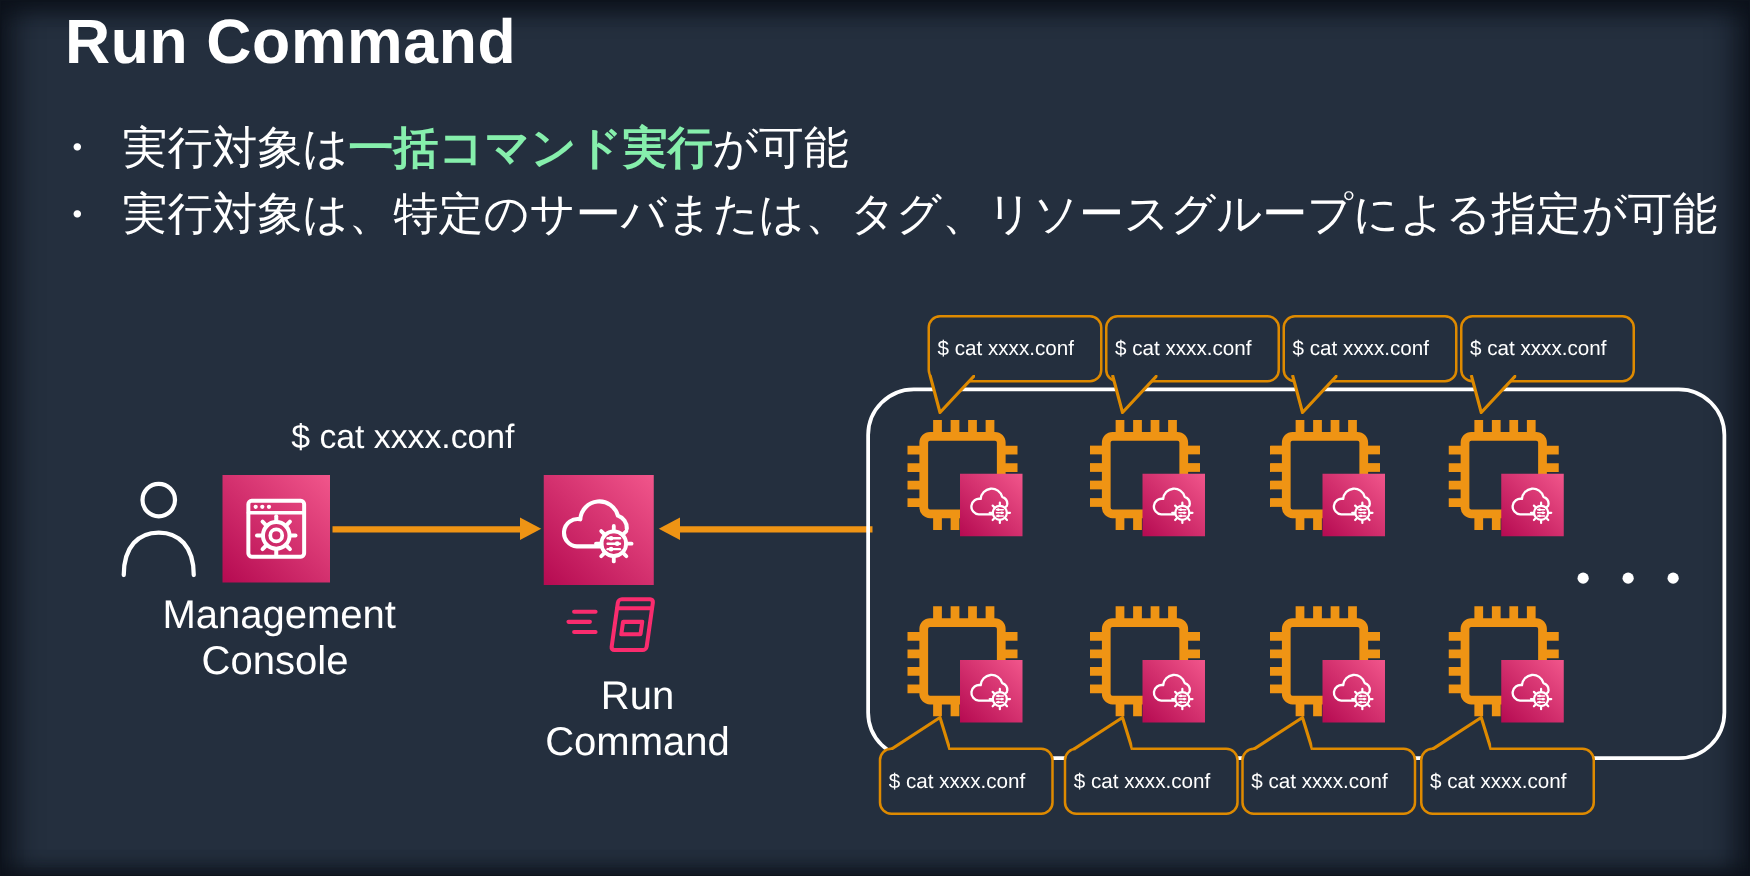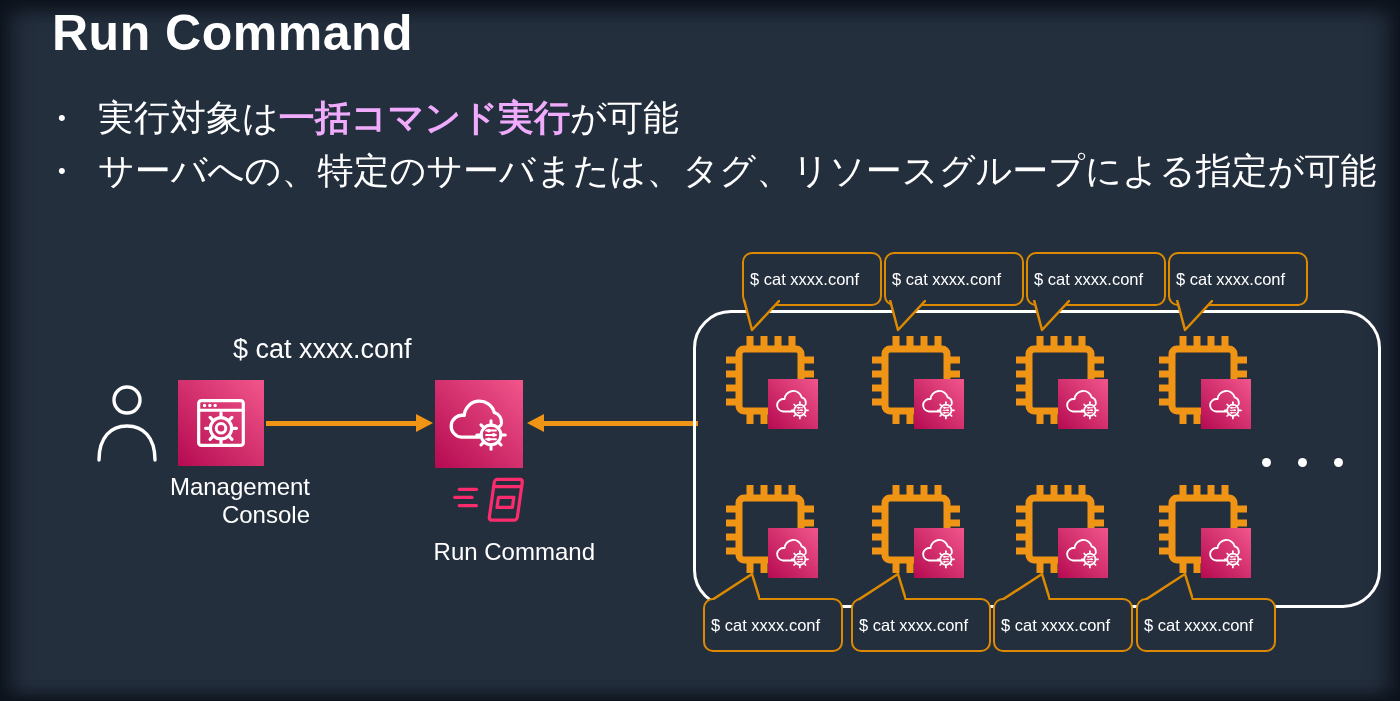--- a/index.html
+++ b/index.html
@@ -10,27 +10,27 @@
     box-shadow: inset 0 0 0 1px #0d131c,
                 inset 0 12px 16px rgba(9,14,21,.6),
                 inset 16px 0 18px rgba(9,14,21,.5),
                 inset -16px 0 18px rgba(9,14,21,.5),
                 inset 0 -8px 12px rgba(9,14,21,.4);
   }
   .title{position:absolute;left:52px;top:4px;font-size:50px;font-weight:bold;color:#fff;letter-spacing:.5px;}
   .bullets{position:absolute;left:58px;top:96px;width:1330px;}
   .bullet{display:flex;align-items:flex-start;margin-bottom:10px;color:#fff;font-size:36px;line-height:1.2;}
   .bullet .marker{width:40px;flex:0 0 40px;font-size:22px;padding-top:9px;color:#fff;}
-  .hl{color:#f0abfc;font-weight:bold;}
+  .hl{color:#86efac;font-weight:bold;}
 
   
   .abs{position:absolute;}
   .sq{position:absolute;display:flex;align-items:center;justify-content:center;
       background:linear-gradient(225deg,#F1568B 0%,#B50A51 100%);}
-  .lbl{position:absolute;color:#fff;font-size:24px;text-align:right;white-space:pre-line;line-height:1.15;}
+  .lbl{position:absolute;color:#fff;font-size:32px;text-align:center;white-space:pre-line;line-height:1.15;}
   .cmd-big{position:absolute;left:233px;top:334px;color:#fff;font-size:27px;white-space:nowrap;}
 
   .arrow-line{position:absolute;height:5px;background:#EF9414;}
   .arrow-head-right{position:absolute;width:0;height:0;
       border-top:9px solid transparent;border-bottom:9px solid transparent;border-left:17px solid #EF9414;}
   .arrow-head-left{position:absolute;width:0;height:0;
       border-top:9px solid transparent;border-bottom:9px solid transparent;border-right:17px solid #EF9414;}
 
   .container-box{position:absolute;left:693px;top:310px;width:682px;height:292px;
       border:3.5px solid #fff;border-radius:38px;z-index:1;}
@@ -148,21 +148,21 @@
 
   <div class="title">Run Command</div>
 
   <div class="bullets">
     <div class="bullet">
       <span class="marker">•</span>
       <span><span>実行対象は</span><span class="hl">一括コマンド実行</span><span>が可能</span></span>
     </div>
     <div class="bullet">
       <span class="marker">•</span>
-      <span><span>サーバへの、特定のサーバまたは、タグ、リソースグループによる指定が可能</span><span class="hl"></span><span></span></span>
+      <span><span>実行対象は、特定のサーバまたは、タグ、リソースグループによる指定が可能</span><span class="hl"></span><span></span></span>
     </div>
   </div>
 
   <svg class="abs" style="left:95px;top:384px" width="64" height="78">
       <use href="#sym-person"></use>
     </svg>
 
   <div class="sq" style="left:178px;top:380px;width:86px;height:86px">
     <svg width="68" height="68">
         <use href="#sym-console"></use>

